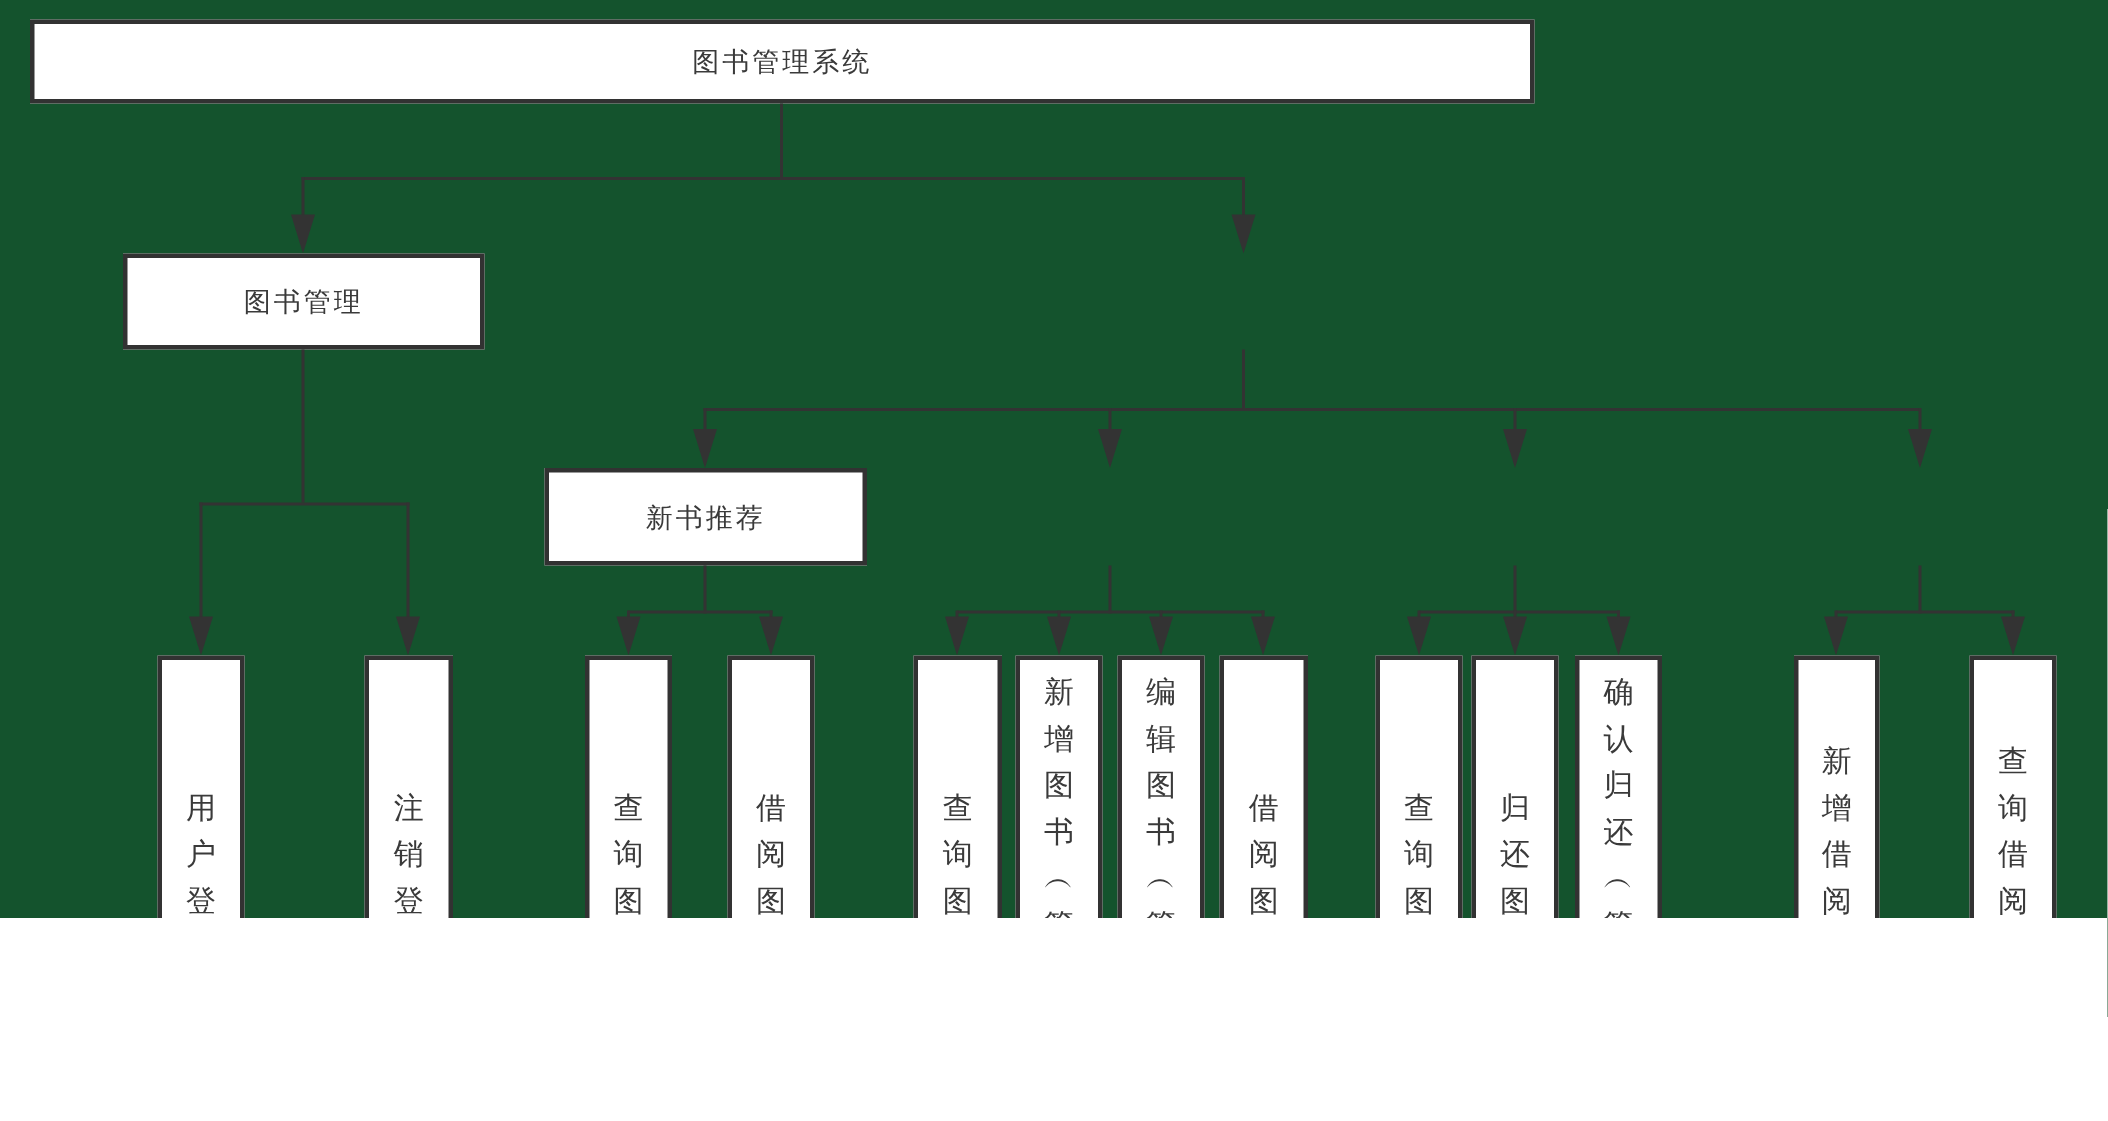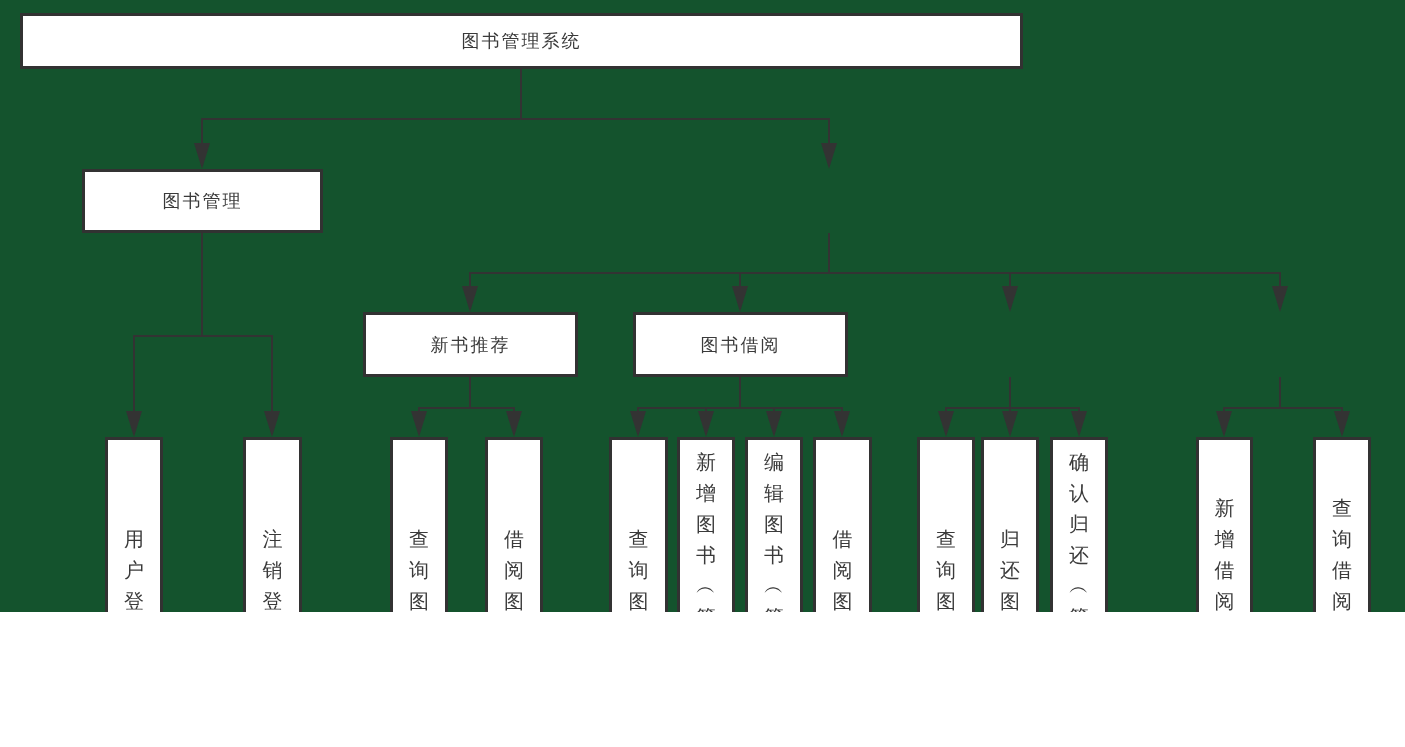--- a/index.html
+++ b/index.html
@@ -56,21 +56,20 @@
   <div class="vline" style="left:469px;top:272px;height:16px"></div>
   <div class="vline" style="left:739px;top:272px;height:16px"></div>
   <div class="vline" style="left:1009px;top:272px;height:16px"></div>
   <div class="vline" style="left:1279px;top:272px;height:16px"></div>
   <div class="arrow" style="left:462px;top:286px"></div>
   <div class="arrow" style="left:732px;top:286px"></div>
   <div class="arrow" style="left:1002px;top:286px"></div>
   <div class="arrow" style="left:1272px;top:286px"></div>
 
   <div class="node hnode" style="left:363px;top:312px;width:215px;height:65px">新书推荐</div>
-  <div class="node hnode" style="left:633px;top:312px;width:215px;height:65px">图书借阅</div>
 
   <div class="vline" style="left:469px;top:377px;height:32px"></div>
   <div class="vline" style="left:739px;top:377px;height:32px"></div>
   <div class="vline" style="left:1009px;top:377px;height:32px"></div>
   <div class="vline" style="left:1279px;top:377px;height:32px"></div>
 
   <div class="hline" style="left:419px;top:407px;width:96px"></div>
   <div class="hline" style="left:638px;top:407px;width:205px"></div>
   <div class="hline" style="left:946px;top:407px;width:134px"></div>
   <div class="hline" style="left:1224px;top:407px;width:119px"></div>

